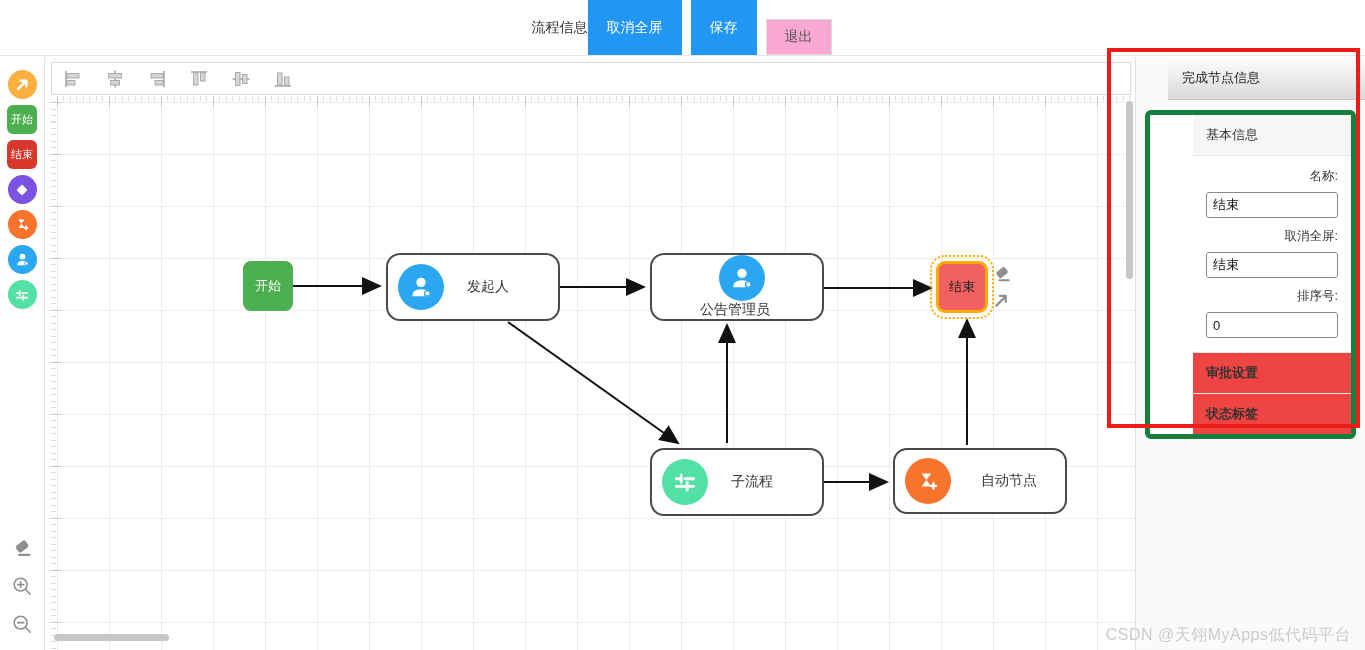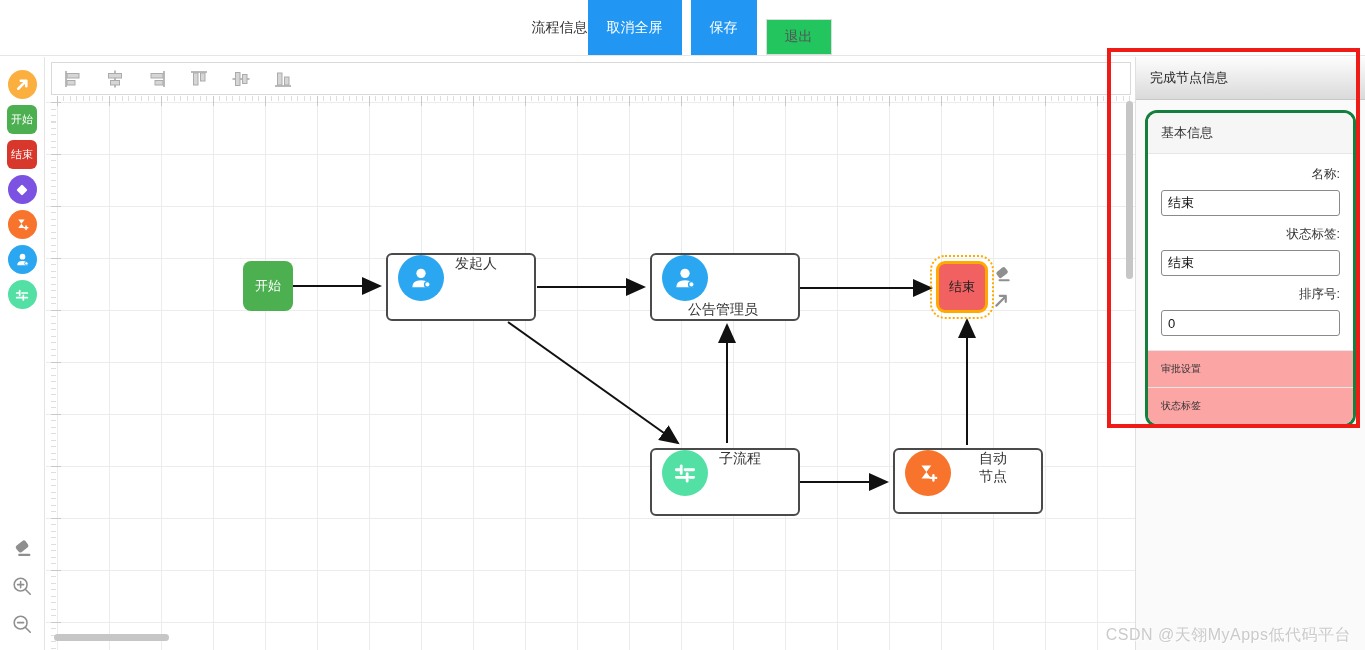--- a/index.html
+++ b/index.html
@@ -7,21 +7,21 @@
   body { font-family:"Liberation Sans", sans-serif; background:#fff; position:relative; }
 
   
   .header { position:absolute; top:0; left:0; right:0; height:56px; background:#fff;
             border-bottom:1px solid #e6e6e6; display:flex; align-items:center;
             justify-content:center; padding:0 10px; z-index:20; }
   .header-title { font-size:14px; color:#333; }
   .header-actions { display:flex; gap:9px; margin-right:2px; }
   .btn { font-family:inherit; font-size:14px; border-radius:0; padding:8px 18px; cursor:pointer; }
   .btn-blue { background:#2196F3; color:#fff; border:1px solid #2196F3; }
-  .btn-plain { background:#22c55e; color:#555; border:1px solid #dcdcdc;margin-top:19px; }
+  .btn-plain { background:#f9a8d4; color:#555; border:1px solid #dcdcdc;margin-top:19px; }
 
   
   .palette { position:absolute; left:0; top:57px; bottom:0; width:45px; background:#fff;
              border-right:1px solid #e4e4e4; display:flex; flex-direction:column;
              align-items:center; padding:13px 0 10px; gap:6px; z-index:10; }
   .pal-circle { width:29px; height:29px; border-radius:50%; display:flex; align-items:center;
                 justify-content:center; flex:0 0 auto; }
   .pal-box { width:30px; height:29px; border-radius:6px; display:flex; align-items:center;
              justify-content:center; color:#fff; font-size:11px; flex:0 0 auto; }
   .pal-spacer { flex:1 1 auto; }
@@ -55,48 +55,48 @@
   .vscroll { position:absolute; right:2px; top:44px; width:7px; height:178px;
              background:#c6c6c6; border-radius:4px; z-index:6; }
 
   .edges { position:absolute; left:0; top:0; width:1089px; height:593px; z-index:2; }
 
   
   .node { position:absolute; z-index:3; cursor:pointer; }
   .start-node { left:197px; top:204px; width:50px; height:50px; background:#4CAF50;
                 border-radius:8px; color:#fff; font-size:13px; display:flex;
                 align-items:center; justify-content:center; }
-  .task-node { width:150px; height:68px; background:#fff; border:2px solid #4a4a4a;
-               border-radius:6px; display:flex; padding-left:10px; }
+  .task-node { width:174px; height:68px; background:#fff; border:2px solid #4a4a4a;
+               border-radius:14px; display:flex; align-items:center; padding-left:10px; }
   .task-circle { width:46px; height:46px; border-radius:50%; display:flex; align-items:center;
                  justify-content:center; flex:0 0 auto; }
   .c-blue { background:#2aa7f0; } .c-mint { background:#52e0a5; } .c-orange { background:#f8732c; }
   .task-label { font-size:14px; color:#333; margin:0 auto; padding-right:26px; }
   .end-node { left:890px; top:204px; width:52px; height:52px; background:#f16161;
               border:3px solid #ffaa00; border-radius:9px; outline:2px dotted #ffaa00;
               outline-offset:4px; color:#222; font-size:13px; display:flex;
               align-items:center; justify-content:center; }
   .float-tool { position:absolute; z-index:4; width:22px; height:22px; display:flex;
                 align-items:center; justify-content:center; }
 
   
   .panel { position:absolute; right:0; top:57px; width:230px; bottom:0; background:#fafafa;
            border-left:1px solid #e0e0e0; z-index:8; }
   .panel-header { height:43px; background:linear-gradient(#fdfdfd, #dadada);
                   border-bottom:1px solid #c8c8c8; display:flex; align-items:center;
-                  padding:16px 14px; font-size:13px; color:#222; }
-  .card { margin:10px 9px; background:#fff; border:3px solid #15803d; border-radius:12px; overflow:hidden; }
+                  padding:16px 14px; font-size:13px; color:#222;margin-left:32px; }
+  .card { margin:10px 9px; background:#fff; border:5px solid #15803d; border-radius:6px; overflow:hidden;padding-left:43px; }
   .sec-head { background:#f6f6f6; padding:11px 13px; font-size:13px; color:#333;
               border-bottom:1px solid #e6e6e6; cursor:pointer; }
   .card-body { padding:2px 13px 14px; background:#fff; }
   .field-label { display:block; margin:10px 0 7px; font-size:12.5px; color:#333;text-align:right; }
   .field-input { width:100%; height:26px; border:1px solid #8a8a8a; border-radius:3px;
                  padding:0 6px; font-size:13px; font-family:inherit; background:#fff; color:#111; }
-  .sec-foot { background:#fca5a5; padding:11px 13px; font-size:10px; color:#333;
-              border-top:1px solid #e6e6e6; cursor:pointer; }
+  .sec-foot { background:#ef4444; padding:11px 13px; font-size:13px; color:#333;
+              border-top:1px solid #e6e6e6; cursor:pointer;font-weight:bold; }
 
   .annotation { position:absolute; left:1107px; top:48px; width:253px; height:380px;
                 border:4px solid #ee1b17; z-index:30; pointer-events:none; }
 
   .watermark { position:absolute; right:14px; bottom:4px; font-size:16px; color:#cbcbcb;
                z-index:25; letter-spacing:0.5px;
                text-shadow:1px 1px 1px rgba(255,255,255,.9); pointer-events:none; }
 </style>
 </head>
 <body>
@@ -295,21 +295,21 @@
   <div class="vscroll"></div>
 </div>
 
 <div class="panel">
   <div class="panel-header">完成节点信息</div>
   <div class="card">
     <div class="sec-head">基本信息</div>
     <div class="card-body">
       <label class="field-label">名称:</label>
       <input class="field-input" type="text" value="结束" style="">
-      <label class="field-label">状态标签:</label>
+      <label class="field-label">取消全屏:</label>
       <input class="field-input" type="text" value="结束" style="">
       <label class="field-label">排序号:</label>
       <input class="field-input" type="text" value="0" style="">
     </div>
     <div class="sec-foot">审批设置</div>
     <div class="sec-foot">状态标签</div>
   </div>
 </div>
 
 <div class="annotation"></div>

